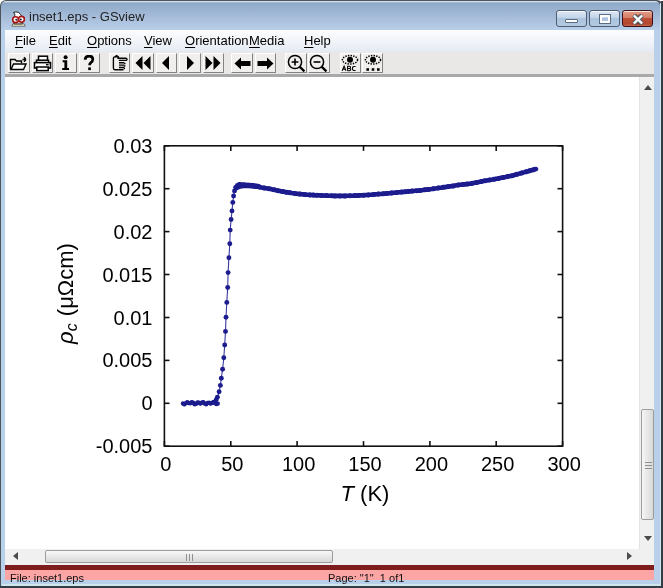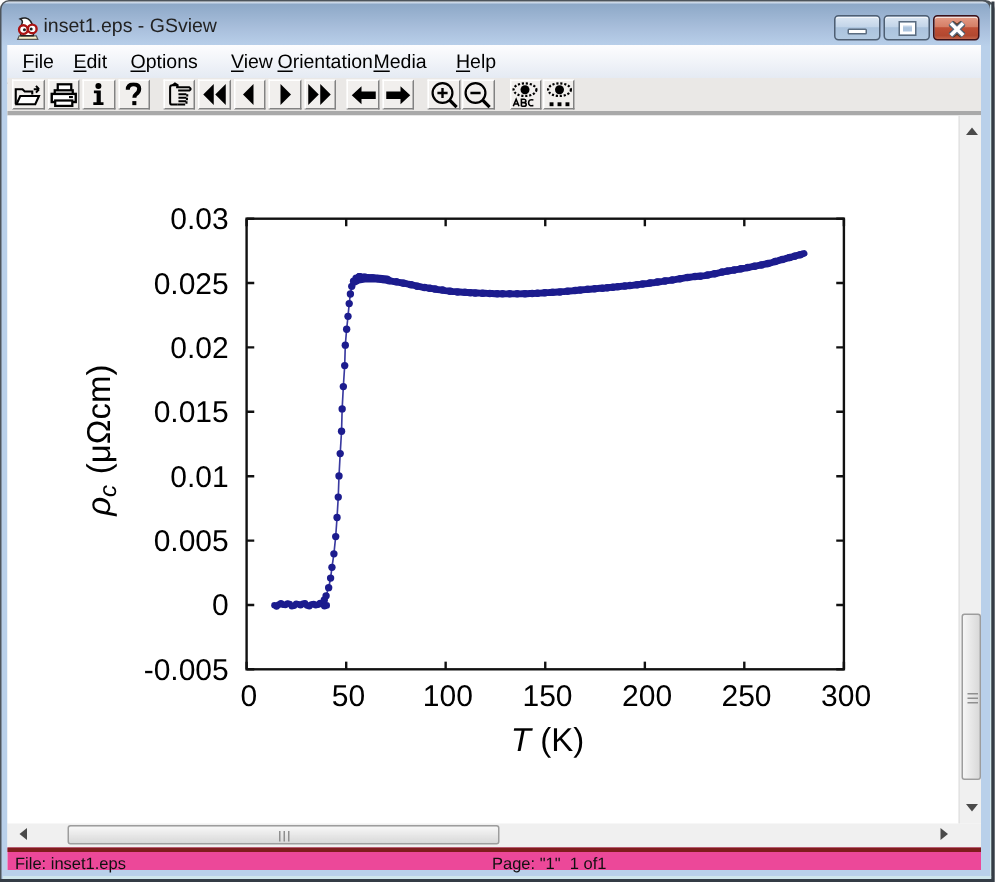--- a/index.html
+++ b/index.html
@@ -22,21 +22,21 @@
 .tbshadow{position:absolute;left:0;top:21.5px;width:649px;height:3.5px;background:#a9a9a9}
 .tb{position:absolute;top:1px;height:20px;background:#f1efed;border-top:1px solid #fff;border-left:1px solid #fff;border-right:1px solid #828282;border-bottom:1px solid #828282;display:flex;align-items:center;justify-content:center}
 .view{position:absolute;left:0;top:46.5px;width:649px;height:472px;background:#fff}
 .vsb{position:absolute;left:634px;top:46.5px;width:15px;height:472px;background:#f0f0f0;border-left:1px solid #e3e3e3}
 .hsb{position:absolute;left:0;top:518.5px;width:632.5px;height:16px;background:#f0f0f0}
 .corner{position:absolute;left:632.5px;top:518.5px;width:16.5px;height:16px;background:#f0f0f0}
 .vthumb{position:absolute;left:1px;top:332px;width:13px;height:111px;border:1px solid #9d9d9d;border-radius:2px;background:linear-gradient(90deg,#f6f6f6,#eaeaea 40%,#d9d9d9)}
 .hthumb{position:absolute;left:39.6px;top:1px;width:288px;height:13.5px;border:1px solid #9d9d9d;border-radius:2px;background:linear-gradient(#f8f8f8,#ebebeb 40%,#d9d9d9)}
 .grip-h{position:absolute;left:3px;width:7px;height:1px;background:#8f8f8f}
 .grip-v{position:absolute;top:3.5px;width:1px;height:7px;background:#8f8f8f}
-.status{position:absolute;left:0;top:534.5px;width:649px;height:15.5px;background:#ec4899;border-top:3px solid #7f1d1d;font-size:11px;color:#111}
+.status{position:absolute;left:0;top:534.5px;width:649px;height:15.5px;background:#fca5a5;border-top:5px solid #7f1d1d;font-size:11px;color:#111}
 .arrow{position:absolute;width:0;height:0}
 .plot{position:absolute;left:0;top:0}
 </style></head><body>
 <div class="win"></div>
 <div class="blue"></div>
 <div class="gsicon"><svg width="17" height="16" viewBox="0 0 17 16">
 <path d="M1.8 15.2 L15.2 15.2 L14.2 12.9 L2.8 12.9 Z" fill="#f6efc8" stroke="#555" stroke-width="0.8"></path>
 <path d="M4.0 12.9 C3.4 10.2 3.6 7.0 4.6 4.9 C5.4 3.2 4.6 2.2 3.4 1.6 C5.8 0.4 8.6 0.9 10.0 2.6 C11.4 4.2 11.9 6.2 12.3 8.3 C12.6 10.0 12.5 11.8 12.1 12.9 Z" fill="#fff" stroke="#222" stroke-width="1"></path>
 <circle cx="5.6" cy="8.7" r="2.9" fill="#fff" stroke="#aa1414" stroke-width="1.6"></circle>
 <circle cx="11.5" cy="8.3" r="2.9" fill="#fff" stroke="#aa1414" stroke-width="1.6"></circle>
@@ -58,21 +58,21 @@
         <path d="M1.7 1.3 L10.3 9.7 M10.3 1.3 L1.7 9.7" stroke="#5b6d83" stroke-width="4" fill="none"></path>
         <path d="M1.9 1.5 L10.1 9.5 M10.1 1.5 L1.9 9.5" stroke="#fff" stroke-width="2.4" fill="none"></path>
       </svg>
     </div>
 </div>
 <div class="inner">
  <div class="menu">
   <span class="mi" style="left:10px"><u>F</u>ile</span>
   <span class="mi" style="left:44px"><u>E</u>dit</span>
   <span class="mi" style="left:82px"><u>O</u>ptions</span>
-  <span class="mi" style="left:149px"><u>V</u>iew</span>
+  <span class="mi" style="left:139px"><u>V</u>iew</span>
   <span class="mi" style="left:180px"><u>O</u>rientation</span>
   <span class="mi" style="left:244px"><u>M</u>edia</span>
   <span class="mi" style="left:299px"><u>H</u>elp</span>
  </div>
  <div class="toolbar">
       <div class="tb" style="left:3.1px;width:21.5px">
         <svg width="19" height="15" viewBox="0 0 19 15">
           <path d="M1.5 13.5 L1.5 3.5 L6 3.5 L7.5 5 L12.5 5 L12.5 7" fill="none" stroke="#000" stroke-width="1.4"></path>
           <path d="M2 13.5 L4.5 8 L17 8 L14.5 13.5 Z" fill="#fff" stroke="#000" stroke-width="1.4"></path>
           <path d="M13.5 3.5 L17 3.5 M17 3.5 L15 1.2 M17 3.5 L15 5.8" fill="none" stroke="#000" stroke-width="1.3"></path>

